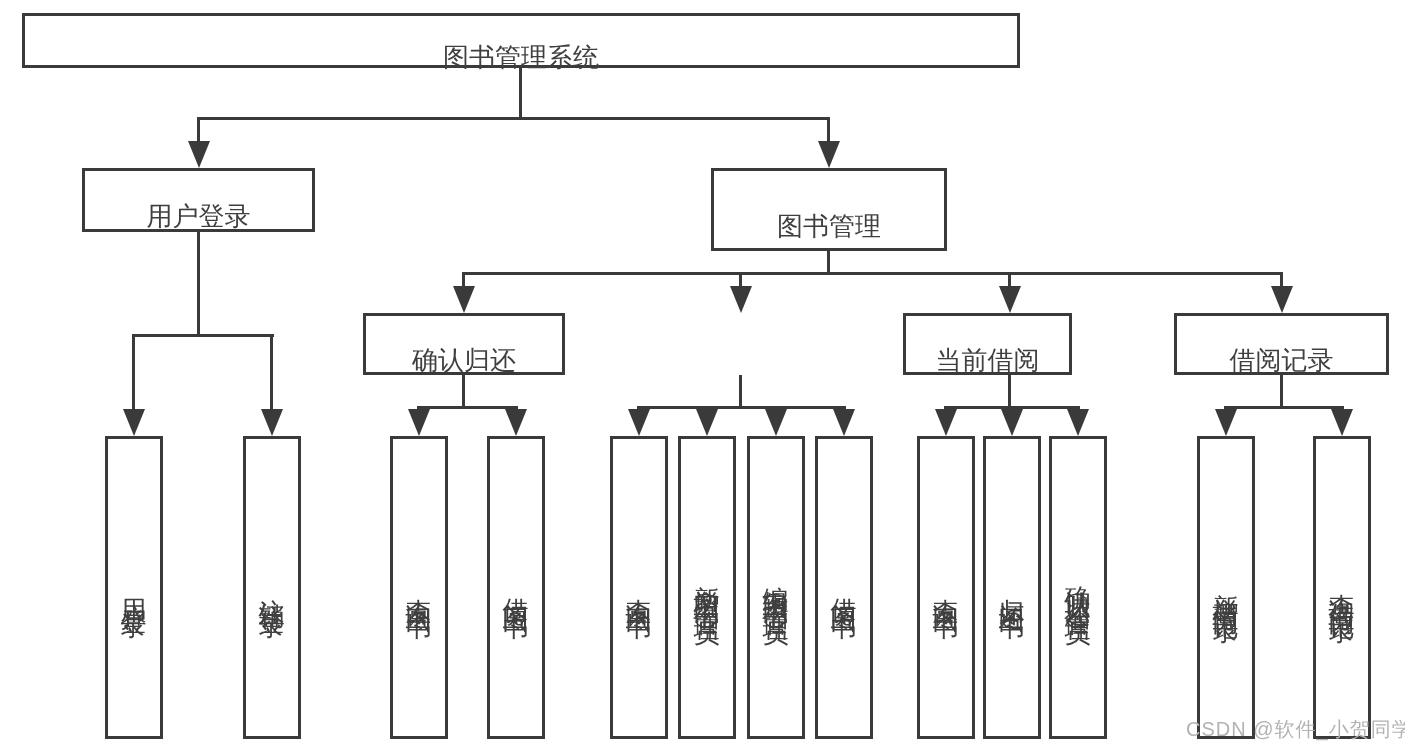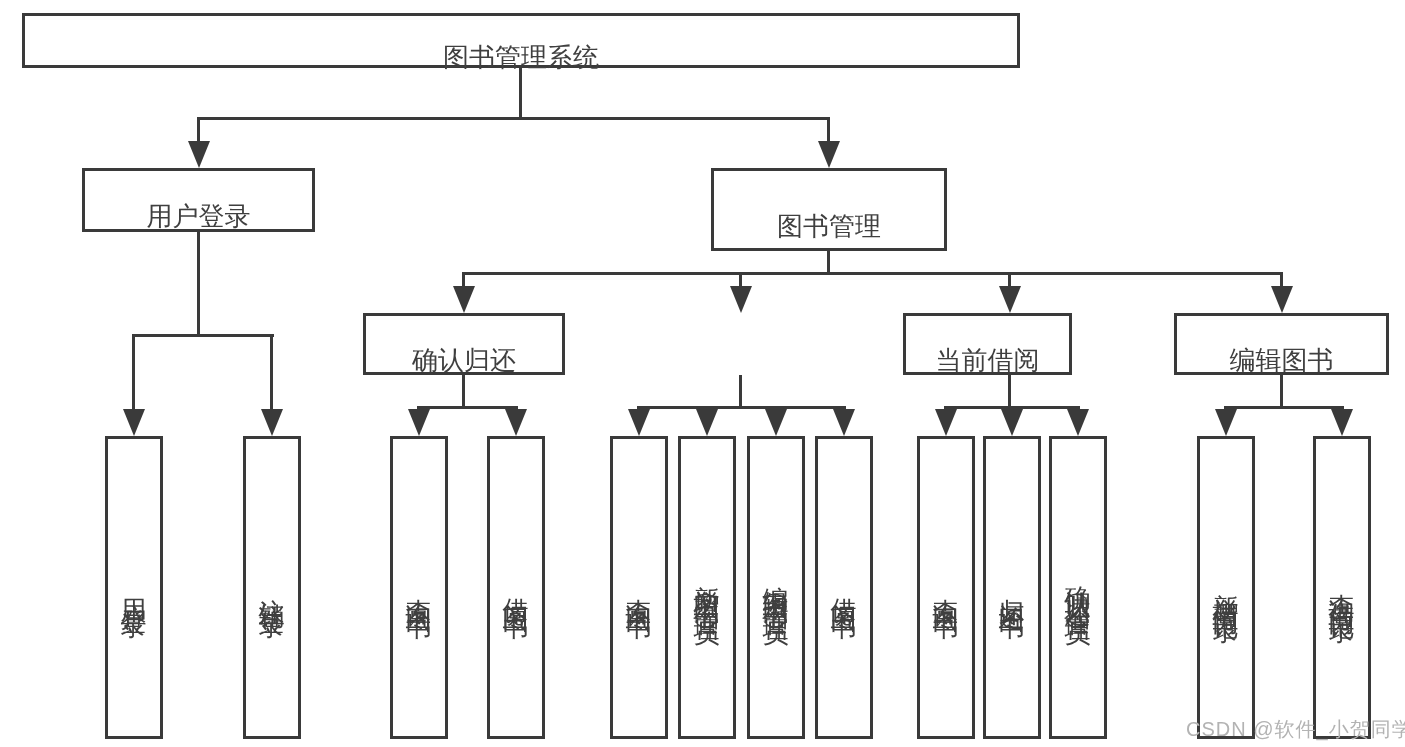--- a/index.html
+++ b/index.html
@@ -128,21 +128,21 @@
     <span class="hlabel">图书管理</span>
   </div>
 
   <div class="node n-nb">
     <span class="hlabel">确认归还</span>
   </div>
   <div class="node n-cb">
     <span class="hlabel">当前借阅</span>
   </div>
   <div class="node n-rec">
-    <span class="hlabel">编辑图书</span>
+    <span class="hlabel">借阅记录</span>
   </div>
 
   <div class="node leaf n-l1">
     <span class="vlabel">用户登录</span>
   </div>
   <div class="node leaf n-l2">
     <span class="vlabel">注销登录</span>
   </div>
   <div class="node leaf n-l3">
     <span class="vlabel">查询图书</span>

